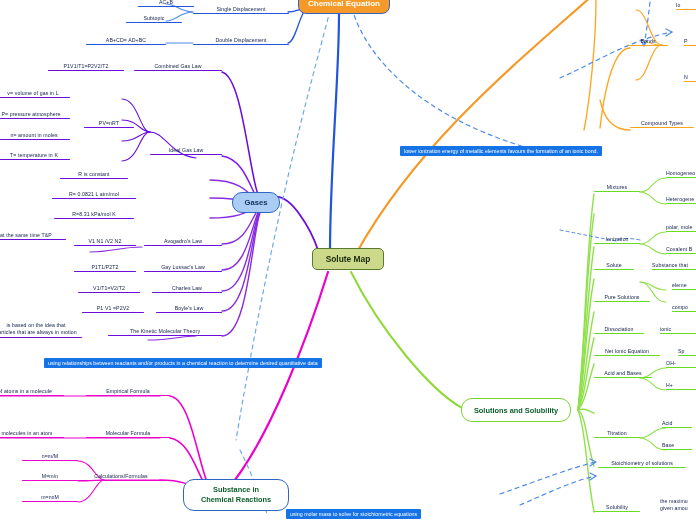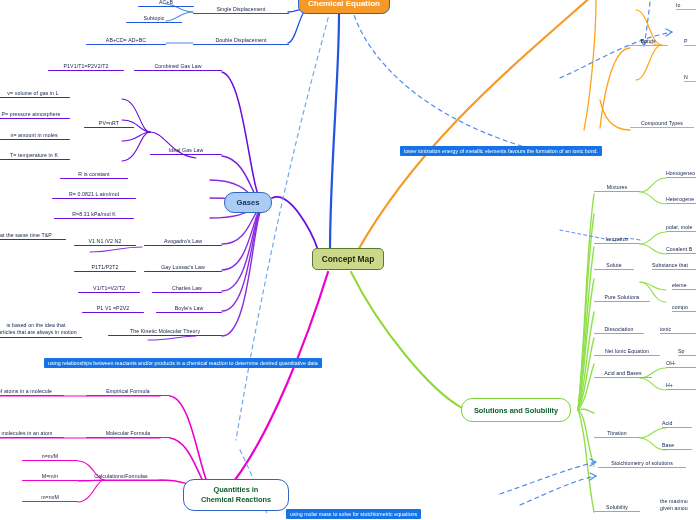--- a/index.html
+++ b/index.html
@@ -142,34 +142,34 @@
       <path d="M520 505 C 550 492 575 480 596 476" stroke="#4e8ae8" stroke-width="1.2" stroke-dasharray="4,4"></path>
       <path d="M596 476 L 590 473 M596 476 L 590 480" stroke="#4e8ae8" stroke-width="1.2"></path>
       <path d="M240 450 C 250 470 260 495 268 516" stroke="#6fa8ee" stroke-width="1.2" stroke-dasharray="4,4"></path>
     </g>
   </svg>
 
   <div class="node chem" style="left:298px;top:-8px;width:92px;height:22px;">
     <span>Chemical Equation</span>
   </div>
 
-  <div class="node gases" style="left:224px;top:192px;width:48px;height:21px;">
+  <div class="node gases" style="left:232px;top:192px;width:48px;height:21px;">
     <span>Gases</span>
   </div>
 
   <div class="node central" style="left:312px;top:248px;width:72px;height:22px;">
-    <span>Concept Map</span>
+    <span>Solute Map</span>
   </div>
 
   <div class="node solub" style="left:461px;top:398px;width:110px;height:24px;">
     <span>Solutions and Solubility</span>
   </div>
 
   <div class="node quant" style="left:183px;top:479px;width:106px;height:32px;flex-direction:column;">
-    <span>Quantities in</span>
+    <span>Substance in</span>
     <span>Chemical Reactions</span>
   </div>
 
   <div class="ribbon" style="left:400px;top:146px;">
     <span>lower ionization energy of metallic elements favours the formation of an ionic bond.</span>
   </div>
   <div class="ribbon" style="left:44px;top:358px;">
     <span>using relationships between reactants and/or products in a chemical reaction to determine desired quantitative data</span>
   </div>
   <div class="ribbon" style="left:286px;top:509px;">

